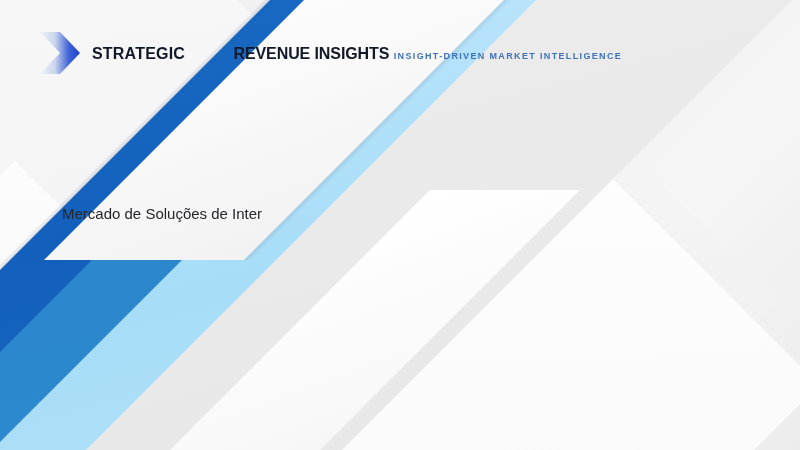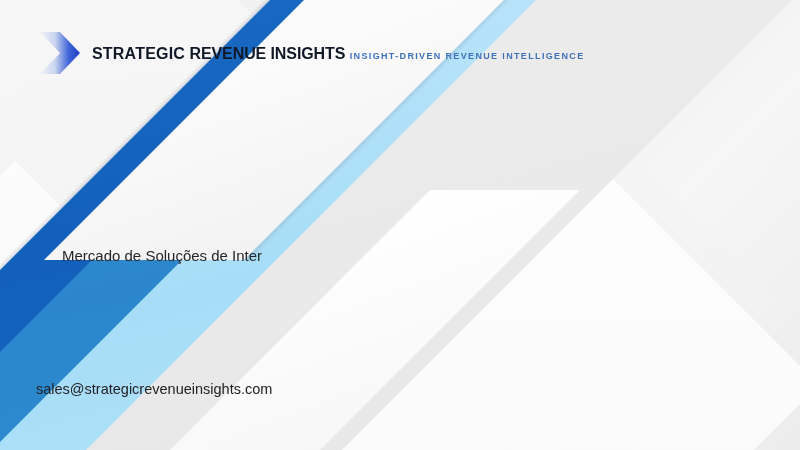--- a/index.html
+++ b/index.html
@@ -162,37 +162,36 @@
   }
   .logo-text { display: block; }
   .logo-word {
     color: #111827;
     font-weight: bold;
     font-size: 16px;
     line-height: 21px;
     letter-spacing: .2px;
     white-space: nowrap;
   }
-  .logo-word-2 { letter-spacing: -.1px; }
+  .logo-word-2 { letter-spacing: -.1px; margin-left: 44px; }
   .logo-tagline {
     margin-top: 6px;
     color: #3e72b8;
     font-size: 9px;
     font-weight: bold;
     letter-spacing: 1.35px;
     white-space: nowrap;
   }
 
   
   .title-block {
     position: absolute;
     left: 62px;
     top: 204px;
     width: 400px;
-    margin-top: 42px;
   }
   .title-line {
     color: #26262a;
     font-size: 15px;
     line-height: 20px;
     white-space: nowrap;
   }
   .title-line + .title-line { margin-top: 38px; }
 
   .contact {
@@ -233,23 +232,22 @@
           <stop offset="38%" stop-color="#c9d4ee"></stop>
           <stop offset="72%" stop-color="#3f63d8"></stop>
           <stop offset="100%" stop-color="#1f3fc8"></stop>
         </linearGradient>
       </defs>
       <path d="M2 4 L22 4 L42 25 L22 46 L2 46 L22 25 Z" fill="url(#chevGrad)"></path>
     </svg>
     <span class="logo-text">
       <span class="logo-word">STRATEGIC</span>
       <span class="logo-word logo-word-2">REVENUE INSIGHTS</span>
-      <span class="logo-tagline">INSIGHT-DRIVEN REVENUE INTELLIGENCE</span>
+      <span class="logo-tagline">INSIGHT-DRIVEN MARKET INTELLIGENCE</span>
     </span>
   </div>
 
   <div class="title-block">
     <div class="title-line">Mercado de Soluções de Inter</div>
   </div>
 
-  <div class="contact">sales@strategicrevenueinsights.com</div>
 
 </div>
 
 </body></html>

